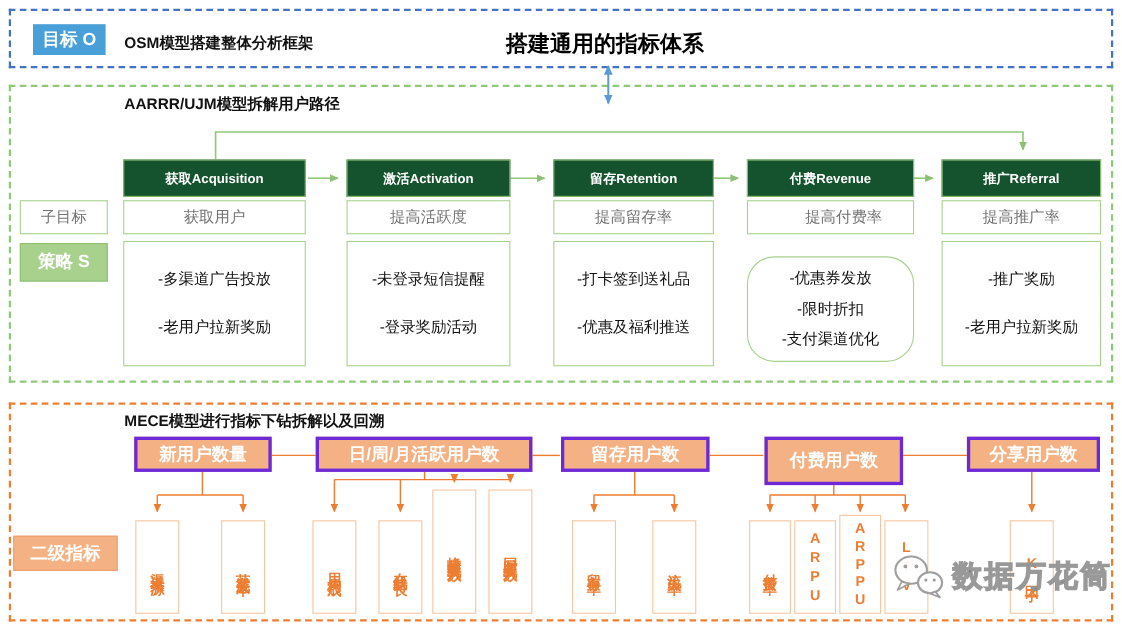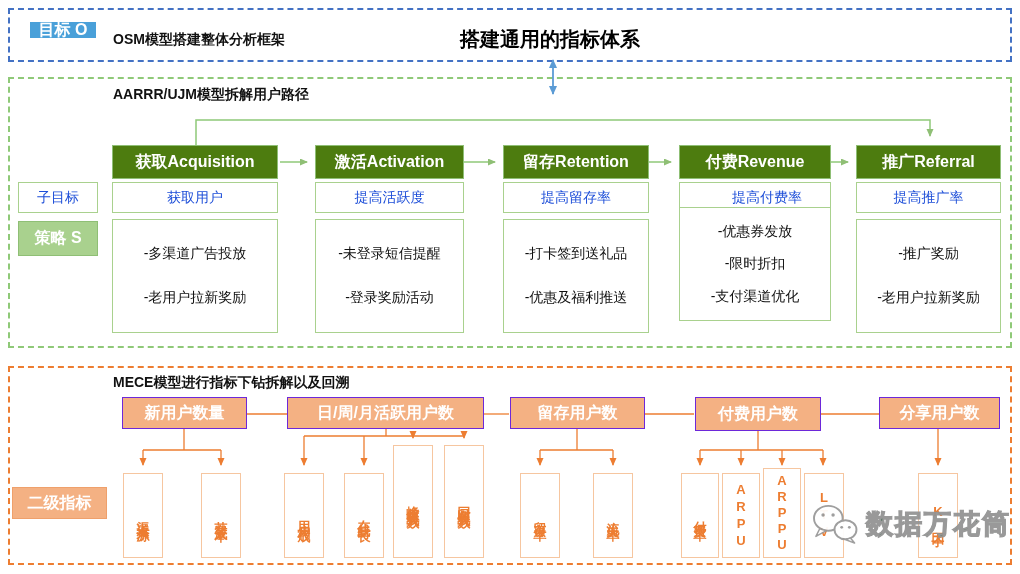--- a/index.html
+++ b/index.html
@@ -12,28 +12,28 @@
   .frame-o{border-color:#4472C4;}
   .frame-a{border-color:#8FC978;}
   .frame-m{border-color:#ED7D31;}
   .chip{display:flex;align-items:center;justify-content:center;color:#fff;font-weight:bold;}
   .chip-blue{background:#49A0D9;font-size:16px;}
   .chip-green{background:#A9D18E;border:1px solid #8FBF75;font-size:16px;}
   .chip-orange{background:#F4B183;border:1px solid #EFA06B;font-size:16px;}
   .sec-head{font-weight:bold;font-size:14px;color:#111;white-space:nowrap;}
   .main-title{font-weight:bold;font-size:20px;color:#000;text-align:center;white-space:nowrap;}
   .note{font-size:13px;color:#222;text-align:center;white-space:nowrap;}
-  .stage-box{background:#4d7c0f;border:1px solid #8FBF75;color:#fff;font-weight:bold;font-size:16px;
+  .stage-box{background:#14532d;border:1px solid #8FBF75;color:#fff;font-weight:bold;font-size:12px;
     display:flex;align-items:center;justify-content:center;white-space:nowrap;}
-  .sub-box{background:#fff;border:1.5px solid #A9D18E;color:#1d4ed8;font-size:14px;
+  .sub-box{background:#fff;border:1.5px solid #A9D18E;color:#737373;font-size:14px;
     display:flex;align-items:center;justify-content:center;white-space:nowrap;}
   .strat-box{background:#fff;border:1.5px solid #A9D18E;color:#111;font-size:14px;
     display:flex;flex-direction:column;align-items:center;justify-content:space-evenly;}
   .strat-item{white-space:nowrap;}
-  .metric-box{background:#F4B183;border:1px solid #6d28d9;color:#fff;font-weight:bold;font-size:16px;
+  .metric-box{background:#F4B183;border:3px solid #6d28d9;color:#fff;font-weight:bold;font-size:16px;
     display:flex;align-items:center;justify-content:center;white-space:nowrap;}
   .v-box{background:#fff;border:1.5px solid #F6C6A0;color:#ED7D31;font-weight:bold;font-size:13px;
     display:flex;align-items:center;justify-content:center;
     writing-mode:vertical-rl;text-orientation:upright;letter-spacing:3px;line-height:1;}
   .watermark{display:flex;align-items:center;gap:6px;opacity:0.95;}
   .wm-text{font-size:27px;font-weight:bold;letter-spacing:2px;color:#14532d;
     -webkit-text-stroke:1.2px #949494;white-space:nowrap;}
   svg.overlay{position:absolute;left:0;top:0;pointer-events:none;}
 </style>
 </head>
@@ -88,21 +88,21 @@
 
     <path d="M758,429 V450 M700,450 H823" fill="none" stroke="#ED7D31" stroke-width="1.3"></path>
     <line x1="700" y1="450" x2="700" y2="465" stroke="#ED7D31" stroke-width="1.3" marker-end="url(#mo)"></line>
     <line x1="741" y1="450" x2="741" y2="465" stroke="#ED7D31" stroke-width="1.3" marker-end="url(#mo)"></line>
     <line x1="782" y1="450" x2="782" y2="465" stroke="#ED7D31" stroke-width="1.3" marker-end="url(#mo)"></line>
     <line x1="823" y1="450" x2="823" y2="465" stroke="#ED7D31" stroke-width="1.3" marker-end="url(#mo)"></line>
 
     <line x1="938" y1="429" x2="938" y2="465" stroke="#ED7D31" stroke-width="1.3" marker-end="url(#mo)"></line>
   </svg>
 
-  <div class="abs chip chip-blue" style="left:30px;top:22px;width:66px;height:16px;">目标 O</div>
+  <div class="abs chip chip-blue" style="left:30px;top:22px;width:66px;height:28px;">目标 O</div>
   <div class="abs sec-head" style="left:113px;top:31px;">OSM模型搭建整体分析框架</div>
   <div class="abs main-title" style="left:400px;top:26px;width:300px;">搭建通用的指标体系</div>
 
   <div class="abs sec-head" style="left:113px;top:86px;">AARRR/UJM模型拆解用户路径</div>
 
   <div class="abs sub-box" style="left:18px;top:182px;width:80px;height:31px;">子目标</div>
   <div class="abs chip chip-green" style="left:18px;top:221px;width:80px;height:35px;">策略 S</div>
 
   <div class="abs stage-box" style="left:112px;top:145px;width:166px;height:34px;">获取Acquisition</div>
   <div class="abs sub-box" style="left:112px;top:182px;width:166px;height:31px;">获取用户</div>
@@ -120,40 +120,40 @@
 
   <div class="abs stage-box" style="left:503px;top:145px;width:146px;height:34px;">留存Retention</div>
   <div class="abs sub-box" style="left:503px;top:182px;width:146px;height:31px;">提高留存率</div>
   <div class="abs strat-box" style="left:503px;top:219px;width:146px;height:114px;">
     <div class="strat-item">-打卡签到送礼品</div>
     <div class="strat-item">-优惠及福利推送</div>
   </div>
 
   <div class="abs stage-box" style="left:679px;top:145px;width:152px;height:34px;">付费Revenue</div>
   <div class="abs sub-box" style="left:679px;top:182px;width:152px;height:31px;padding-left:24px;">提高付费率</div>
-  <div class="abs strat-box" style="left:679px;top:207px;width:152px;height:114px;">
+  <div class="abs strat-box" style="left:679px;top:233px;width:152px;height:96px;border-radius:25px;">
     <div class="strat-item">-优惠券发放</div>
     <div class="strat-item">-限时折扣</div>
     <div class="strat-item">-支付渠道优化</div>
   </div>
 
   <div class="abs stage-box" style="left:856px;top:145px;width:145px;height:34px;">推广Referral</div>
   <div class="abs sub-box" style="left:856px;top:182px;width:145px;height:31px;">提高推广率</div>
   <div class="abs strat-box" style="left:856px;top:219px;width:145px;height:114px;text-align:right;">
     <div class="strat-item">-推广奖励</div>
     <div class="strat-item">-老用户拉新奖励</div>
   </div>
 
   <div class="abs sec-head" style="left:113px;top:374px;">MECE模型进行指标下钻拆解以及回溯</div>
   <div class="abs chip chip-orange" style="left:12px;top:487px;width:95px;height:32px;">二级指标</div>
 
   <div class="abs metric-box" style="left:122px;top:397px;width:125px;height:32px;">新用户数量</div>
   <div class="abs metric-box" style="left:287px;top:397px;width:197px;height:32px;">日/周/月活跃用户数</div>
   <div class="abs metric-box" style="left:510px;top:397px;width:135px;height:32px;">留存用户数</div>
-  <div class="abs metric-box" style="left:695px;top:397px;width:126px;height:34px;">付费用户数</div>
+  <div class="abs metric-box" style="left:695px;top:397px;width:126px;height:44px;">付费用户数</div>
   <div class="abs metric-box" style="left:879px;top:397px;width:121px;height:32px;">分享用户数</div>
 
   <div class="abs v-box" style="left:123px;top:473px;width:40px;height:85px;">渠道来源</div>
   <div class="abs v-box" style="left:201px;top:473px;width:40px;height:85px;">获客成本</div>
   <div class="abs v-box" style="left:284px;top:473px;width:40px;height:85px;">用户构成</div>
   <div class="abs v-box" style="left:344px;top:473px;width:40px;height:85px;">在线时长</div>
   <div class="abs v-box" style="left:393px;top:445px;width:40px;height:113px;letter-spacing:2px;">峰值在线人数</div>
   <div class="abs v-box" style="left:444px;top:445px;width:40px;height:113px;letter-spacing:2px;">同时在线人数</div>
   <div class="abs v-box" style="left:520px;top:473px;width:40px;height:85px;">留存率</div>
   <div class="abs v-box" style="left:593px;top:473px;width:40px;height:85px;">流失率</div>

